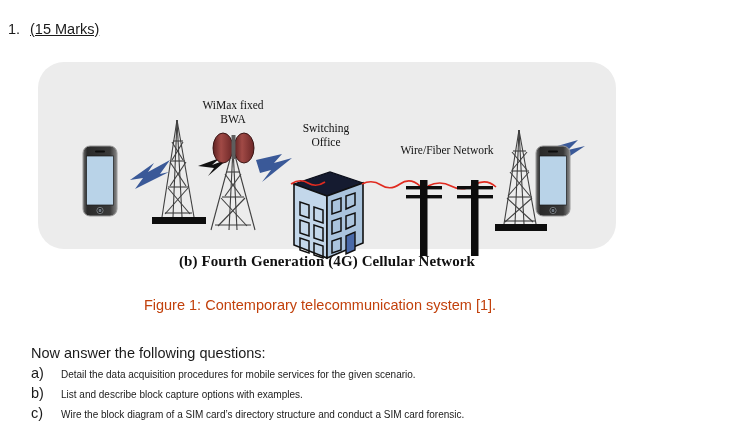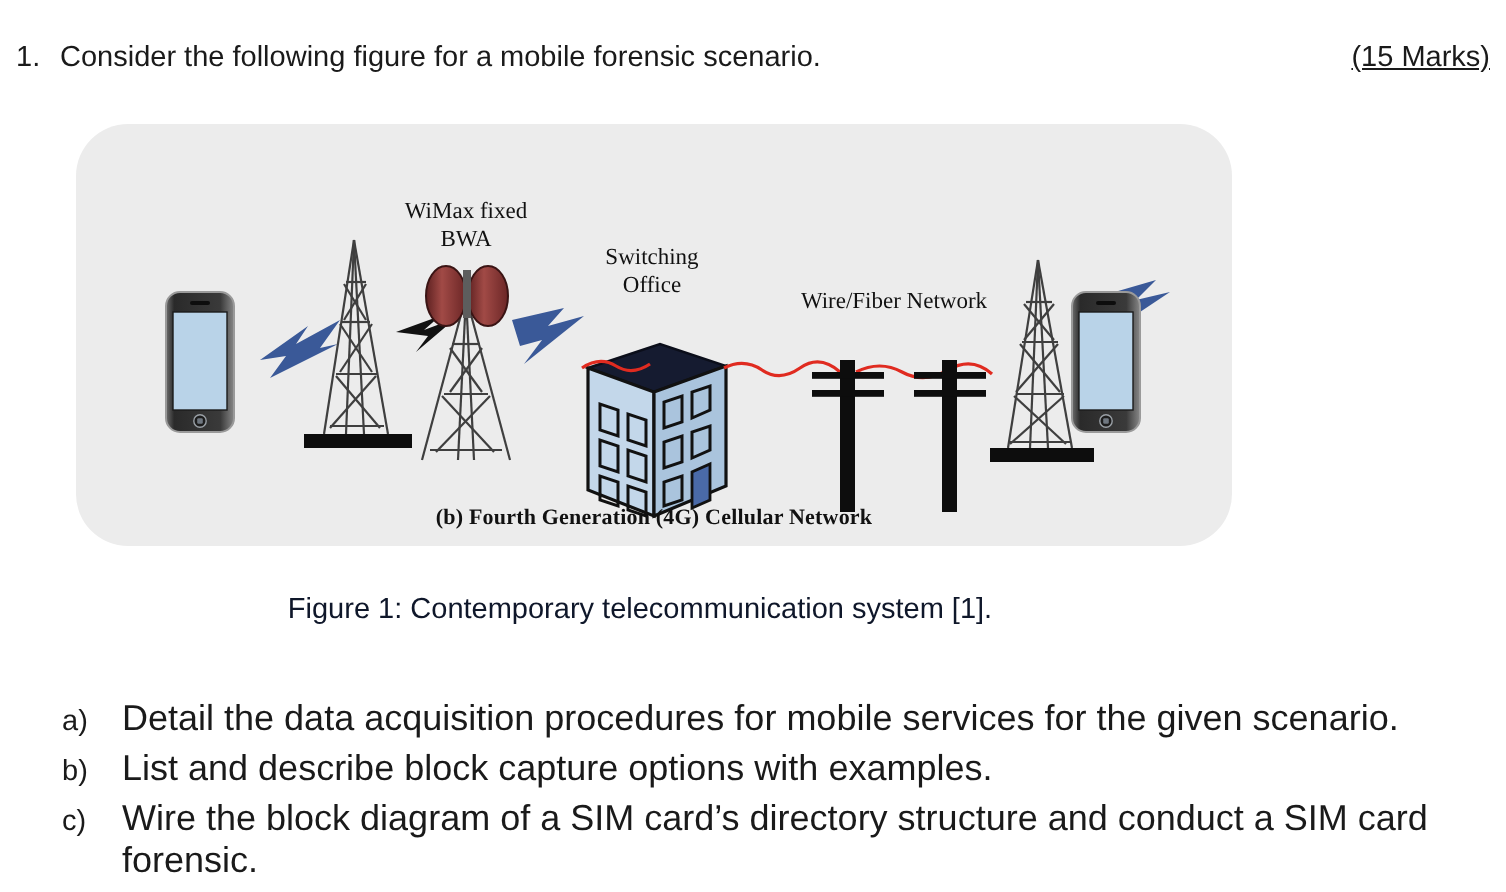--- a/index.html
+++ b/index.html
@@ -40,55 +40,55 @@
     white-space: nowrap;
     text-decoration: underline;
   }
 
   
   #figure-panel {
     position: absolute;
     left: 38px;
     top: 62px;
     width: 578px;
-    height: 211px;
+    height: 187px;
     background: #ececec;
     border-radius: 26px;
   }
 
   #figure-svg-wrap {
     position: absolute;
     left: 0;
     top: 0;
     width: 578px;
     height: 214px;
   }
 
   #figure-subcaption {
     position: absolute;
     left: 0;
     top: 191px;
     width: 578px;
     text-align: center;
     font-family: "Liberation Serif", serif;
     font-weight: bold;
-    font-size: 11px;
+    font-size: 15px;
     color: #111;
     letter-spacing: 0.1px;
   }
 
   
   #figure-caption {
     position: absolute;
     left: 0;
     top: 297px;
     width: 640px;
     text-align: center;
     font-size: 14.5px;
-    color: #0f172a;
+    color: #c2410c;
   }
 
   
   #questions {
     position: absolute;
     left: 31px;
     top: 345px;
     width: 715px;
   }
   #questions-intro {
@@ -99,31 +99,30 @@
     display: flex;
     align-items: baseline;
     margin-top: 4px;
   }
   .q-marker {
     flex: 0 0 30px;
     font-size: 14.5px;
   }
   .q-text {
     flex: 1 1 auto;
-    font-size: 18px;
+    font-size: 10px;
   }
 
   
 </style>
 </head>
 <body>
 
 <div id="q1-line">
   <span id="q1-number">1.</span>
-  <span id="q1-text">Consider the following figure for a mobile forensic scenario.</span>
   <span id="q1-marks">(15 Marks)</span>
 </div>
 
 <div id="figure-panel">
 
   <div id="figure-svg-wrap">
     <svg width="578" height="214" viewBox="0 0 578 214" xmlns="http://www.w3.org/2000/svg">
       <defs>
         <linearGradient id="phoneBody" x1="0" y1="0" x2="1" y2="0">
           <stop offset="0%" stop-color="#6d6d6d"></stop>
@@ -284,20 +283,21 @@
       <text x="409" y="92" text-anchor="middle" font-family="Liberation Serif, serif" font-size="11.5" fill="#111">Wire/Fiber Network</text>
     </svg>
   </div>
 
   <div id="figure-subcaption">(b) Fourth Generation (4G) Cellular Network</div>
 </div>
 
 <div id="figure-caption">Figure 1: Contemporary telecommunication system [1].</div>
 
 <div id="questions">
+  <div id="questions-intro">Now answer the following questions:</div>
 
   <div class="q-item">
     <span class="q-marker">a)</span>
     <span class="q-text">Detail the data acquisition procedures for mobile services for the given scenario.</span>
   </div>
 
   <div class="q-item">
     <span class="q-marker">b)</span>
     <span class="q-text">List and describe block capture options with examples.</span>
   </div>

